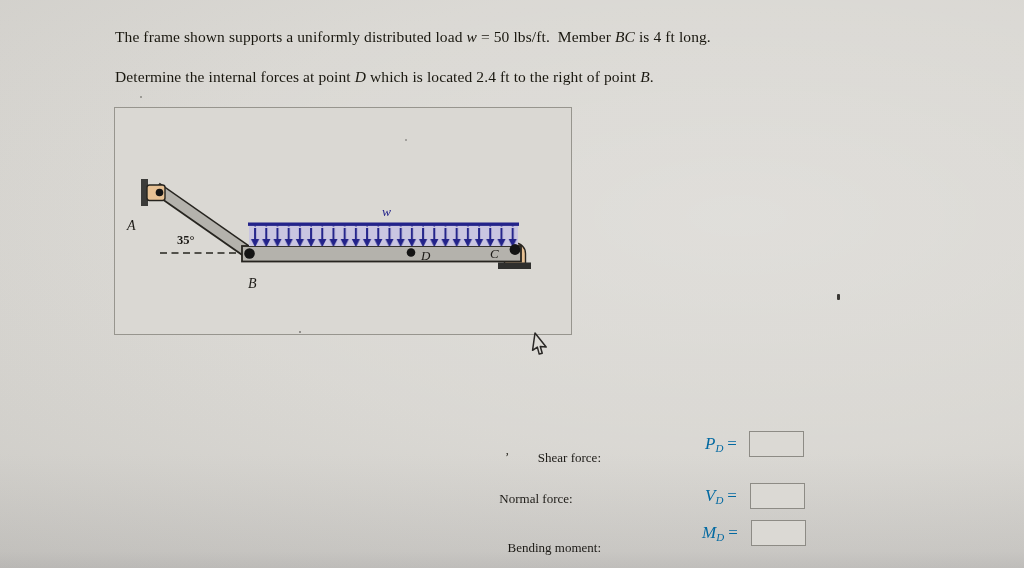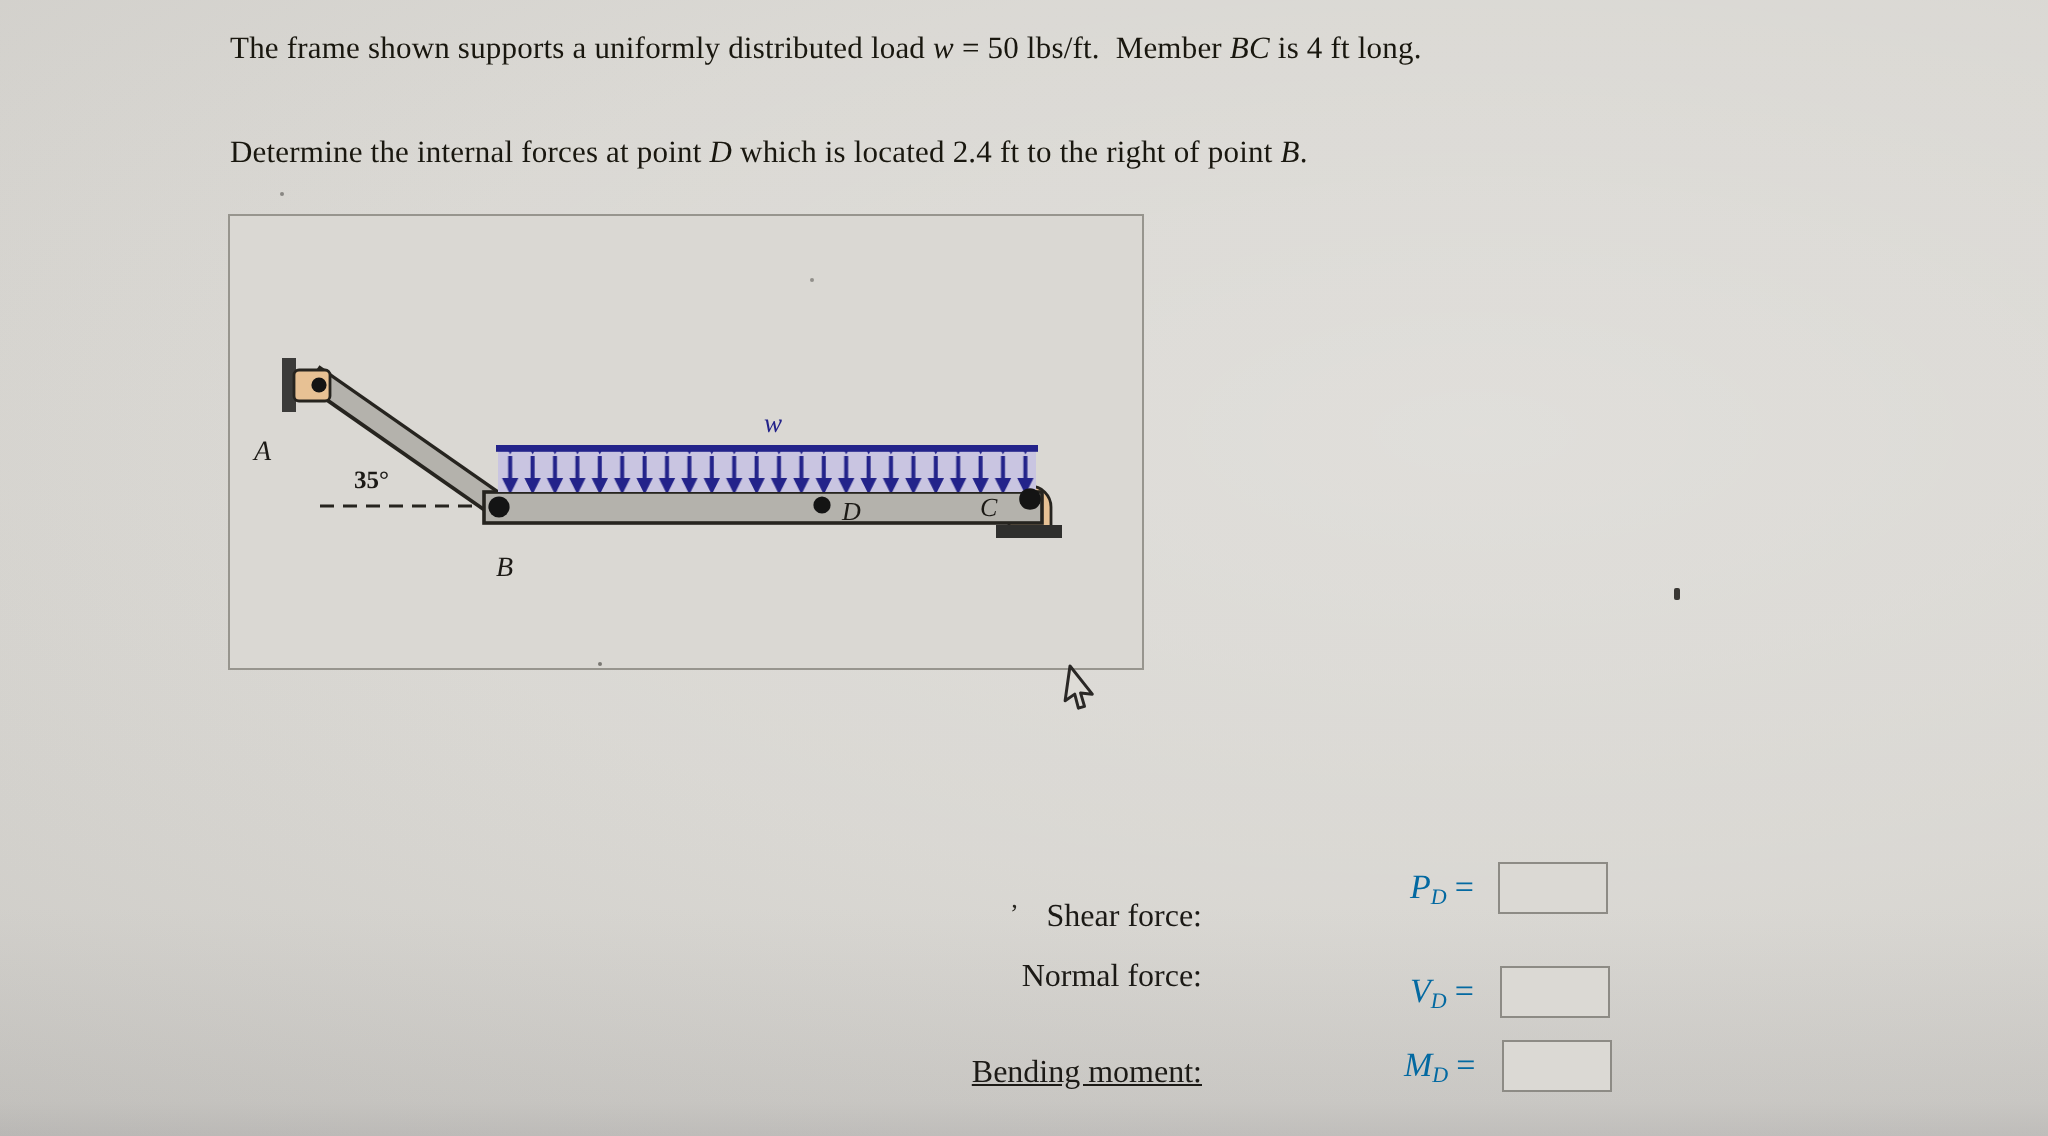--- a/index.html
+++ b/index.html
@@ -16,39 +16,39 @@
   }
   .ptext{position:absolute;font-size:15.5px;color:#19170f;letter-spacing:.1px;white-space:pre;}
   .it{font-style:italic;}
   
   #figure-panel{
     position:absolute;left:114px;top:107px;width:458px;height:228px;
     background:#dad8d3;border:1px solid #97958e;box-sizing:border-box;
   }
   #figure-svg{position:absolute;left:0;top:0;}
   
-  .row-label{position:absolute;width:130px;text-align:right;font-size:16px;color:#1c1a16;}
+  .row-label{position:absolute;width:130px;text-align:right;font-size:13px;color:#1c1a16;}
   .sym{position:absolute;font-size:17px;font-style:italic;color:#0369a1;}
   .sym .sub{font-size:11px;font-style:italic;vertical-align:-3px;letter-spacing:0;}
   .sym .eq{font-style:normal;padding-left:4px;}
   .ansbox{
     position:absolute;width:55px;height:26px;box-sizing:border-box;
     border:1px solid #8d8b85;background:#dbd9d4;outline:none;
     font-family:"Liberation Serif",serif;font-size:14px;color:#1c1a16;padding:2px 4px;
   }
   .tick{position:absolute;font-size:13px;color:#2a2822;}
   .speck{position:absolute;background:#3a3834;border-radius:1px;}
   #cursor{position:absolute;left:530px;top:331px;}
 </style>
 </head>
 <body>
 
 <div id="photo"></div>
 
-<div class="ptext" style="left:115px;top:16px;"><span>The frame shown supports a uniformly distributed load </span><span class="it">w</span><span> = 50 lbs/ft.  Member </span><span class="it">BC</span><span> is 4 ft long.</span></div>
+<div class="ptext" style="left:115px;top:28px;"><span>The frame shown supports a uniformly distributed load </span><span class="it">w</span><span> = 50 lbs/ft.  Member </span><span class="it">BC</span><span> is 4 ft long.</span></div>
 <div class="ptext" style="left:115px;top:68px;"><span>Determine the internal forces at point </span><span class="it">D</span><span> which is located 2.4 ft to the right of point </span><span class="it">B</span><span>.</span></div>
 
 <div id="figure-panel">
   <svg id="figure-svg" width="456" height="226" viewBox="0 0 456 226">
     <defs>
       <pattern id="arrows" patternUnits="userSpaceOnUse" width="11.2" height="20">
         <rect x="4.7" y="0" width="2" height="12" fill="#23238a"></rect>
         <polygon points="1.6,11 9.8,11 5.7,19.2" fill="#23238a"></polygon>
       </pattern>
     </defs>
@@ -87,22 +87,22 @@
 
     <text x="12" y="122" font-size="14" font-style="italic" fill="#1c1a16">A</text>
     <text x="133" y="180" font-size="14" font-style="italic" fill="#1c1a16">B</text>
     <text x="375" y="150" font-size="13" font-style="italic" fill="#1c1a16">C</text>
     <text x="306" y="152" font-size="13" font-style="italic" fill="#1c1a16">D</text>
   </svg>
 </div>
 
 <span class="tick" style="left:505px;top:449px;">’</span>
 <div class="row-label" style="left:471px;top:450px;">Shear force:</div>
-<div class="row-label" style="left:471px;top:480px;">Normal force:</div>
-<div class="row-label" style="left:471px;top:528px;text-decoration:underline;">Bending moment:</div>
+<div class="row-label" style="left:471px;top:491px;text-align:center;">Normal force:</div>
+<div class="row-label" style="left:471px;top:540px;">Bending moment:</div>
 
 <div class="sym" style="left:705px;top:434px;"><span>P</span><span class="sub">D</span><span class="eq">=</span></div>
 <div class="sym" style="left:705px;top:486px;text-align:right;"><span>V</span><span class="sub">D</span><span class="eq">=</span></div>
 <div class="sym" style="left:702px;top:523px;"><span>M</span><span class="sub">D</span><span class="eq">=</span></div>
 
 <input type="text" class="ansbox" style="left: 749px; top: 431px;" value="">
 <input type="text" class="ansbox" style="left: 750px; top: 483px;" value="">
 <input type="text" class="ansbox" style="left: 751px; top: 520px;" value="">
 
 <div class="speck" style="left:837px;top:294px;width:3px;height:6px;"></div>

